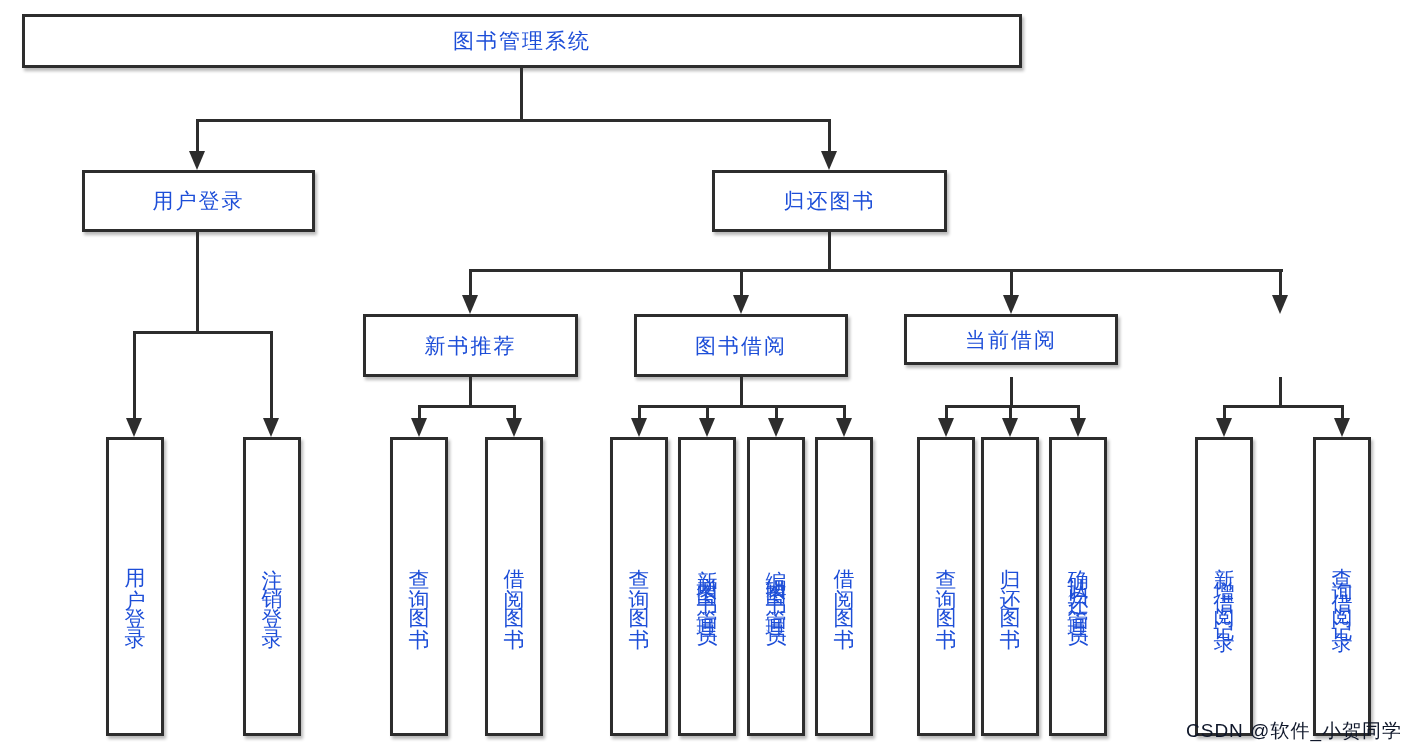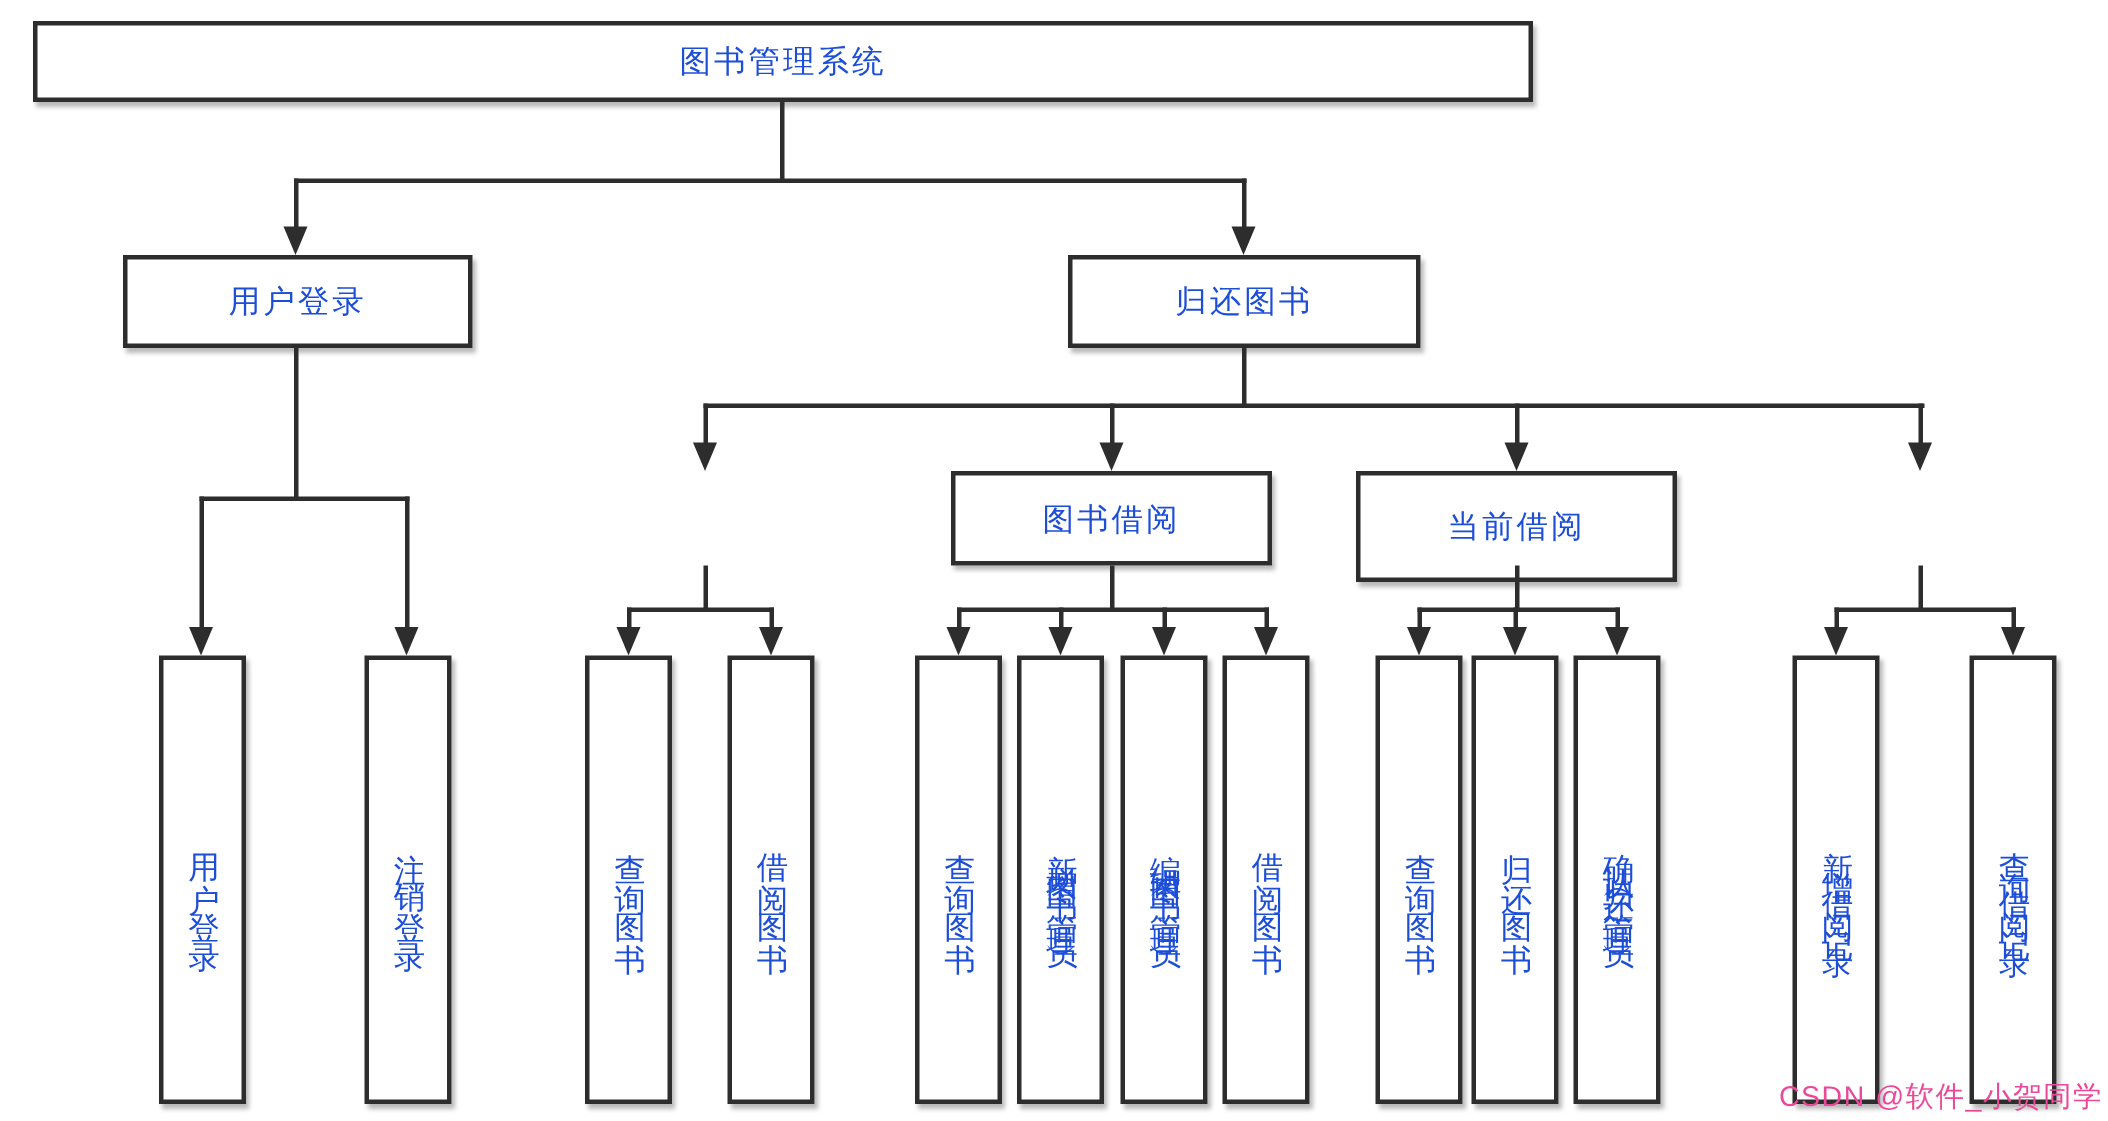--- a/index.html
+++ b/index.html
@@ -50,21 +50,21 @@
     height: 0;
     border-left: 8px solid transparent;
     border-right: 8px solid transparent;
     border-top: 19px solid #2d2d2d;
   }
   .watermark {
     position: absolute;
     left: 1186px;
     top: 718px;
     font-size: 19px;
-    color: #ec4899;
+    color: #0f172a;
     letter-spacing: 1px;
     z-index: 5;
     white-space: nowrap;
   }
 </style>
 </head>
 <body>
 
 <div id="stage">
 
@@ -97,24 +97,27 @@
   <div class="hline" style="left:469px; top:269px; width:814px;"></div>
   <div class="vline" style="left:469px; top:269px; height:28px;"></div>
   <div class="arrow" style="left:462px; top:295px;"></div>
   <div class="vline" style="left:740px; top:269px; height:28px;"></div>
   <div class="arrow" style="left:733px; top:295px;"></div>
   <div class="vline" style="left:1010px; top:269px; height:28px;"></div>
   <div class="arrow" style="left:1003px; top:295px;"></div>
   <div class="vline" style="left:1279px; top:269px; height:28px;"></div>
   <div class="arrow" style="left:1272px; top:295px;"></div>
 
+  <div class="box" style="left:363px; top:314px; width:215px; height:63px;">
+    <span>新书推荐</span>
+  </div>
   <div class="box" style="left:634px; top:314px; width:214px; height:63px;">
     <span>图书借阅</span>
   </div>
-  <div class="box" style="left:904px; top:314px; width:214px; height:74px;">
+  <div class="box" style="left:904px; top:314px; width:214px; height:51px;">
     <span>当前借阅</span>
   </div>
 
   <div class="vline" style="left:469px; top:377px; height:31px;"></div>
   <div class="hline" style="left:418px; top:405px; width:98px;"></div>
   <div class="vline" style="left:418px; top:405px; height:15px;"></div>
   <div class="arrow" style="left:411px; top:418px;"></div>
   <div class="vline" style="left:513px; top:405px; height:15px;"></div>
   <div class="arrow" style="left:506px; top:418px;"></div>
 

